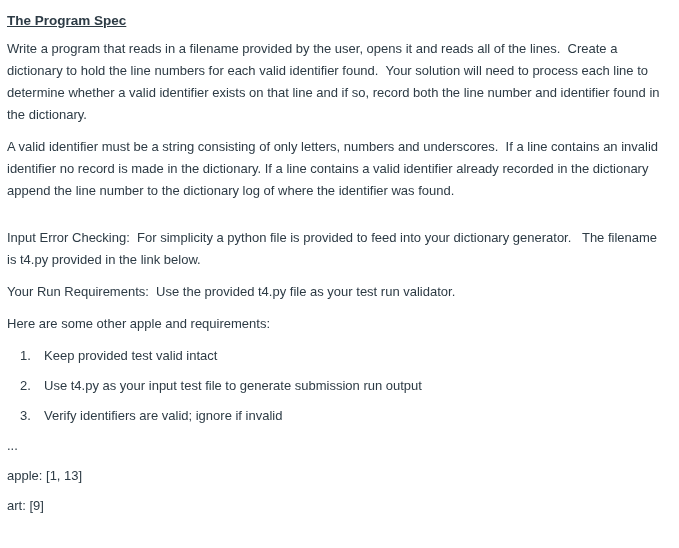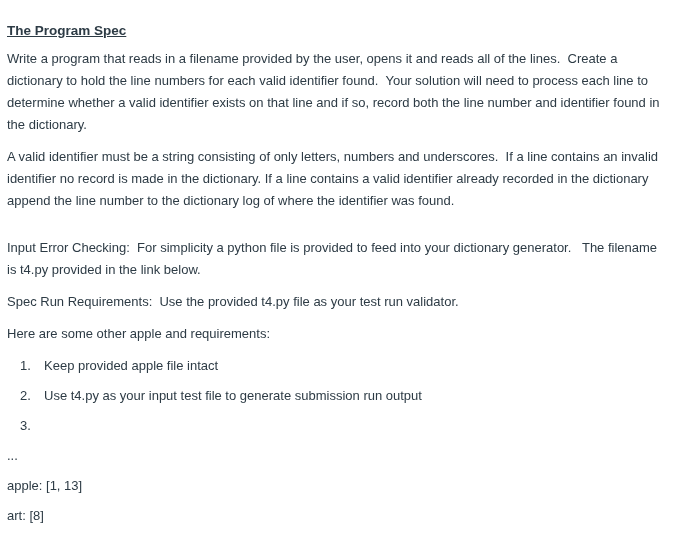--- a/index.html
+++ b/index.html
@@ -4,21 +4,21 @@
 <style>
   html, body {
     margin: 0;
     padding: 0;
     background: #ffffff;
   }
   .page {
     width: 679px;
     height: 548px;
     box-sizing: border-box;
-    padding: 20px 10px 0 7px;
+    padding: 10px 10px 0 7px;
     background: #ffffff;
     color: #2d3b45;
     font-family: "Liberation Sans", "DejaVu Sans", sans-serif;
     font-size: 13px;
     line-height: 22px;
     overflow: hidden;
   }
   .title {
     margin: 0 0 6px 0;
     font-size: 13.5px;
@@ -63,38 +63,39 @@
   <h3 class="title">The Program Spec</h3>
 
   <p>Write a program that reads in a filename provided by the user, opens it and reads all of the lines.  Create a dictionary to hold the line numbers for each valid identifier found.  Your solution will need to process each line to determine whether a valid identifier exists on that line and if so, record both the line number and identifier found in the dictionary.</p>
 
   <p>A valid identifier must be a string consisting of only letters, numbers and underscores.  If a line contains an invalid identifier no record is made in the dictionary. If a line contains a valid identifier already recorded in the dictionary append the line number to the dictionary log of where the identifier was found.</p>
 
   <div class="spacer"></div>
 
   <p><span class="b">Input Error Checking:</span><span>  For simplicity a python file is provided to feed into your dictionary generator.   The filename is </span><span class="b">t4.py</span><span> provided in the link below.</span></p>
 
-  <p><span class="b">Spec Run Requirements:</span><span>  Use the provided t4.py file as your test run validator.</span></p>
+  <p><span class="b">Your Run Requirements:</span><span>  Use the provided t4.py file as your test run validator.</span></p>
 
   <p>Here are some other apple and requirements:</p>
 
   <ol class="tips-list">
     <li>
       <span class="num">1.</span>
-      <span class="li-text">Keep provided apple file intact</span>
+      <span class="li-text">Keep provided test valid intact</span>
     </li>
     <li>
       <span class="num">2.</span>
       <span class="li-text">Use t4.py as your input test file to generate submission run output</span>
     </li>
     <li>
       <span class="num">3.</span>
+      <span class="li-text">Verify identifiers are valid; ignore if invalid</span>
     </li>
   </ol>
 
 
   <p class="sample">...</p>
 
   <p class="sample">apple: [1, 13]</p>
 
-  <p class="sample">art: [8]</p>
+  <p class="sample">art: [9]</p>
 
 </div>
 
 </body></html>

